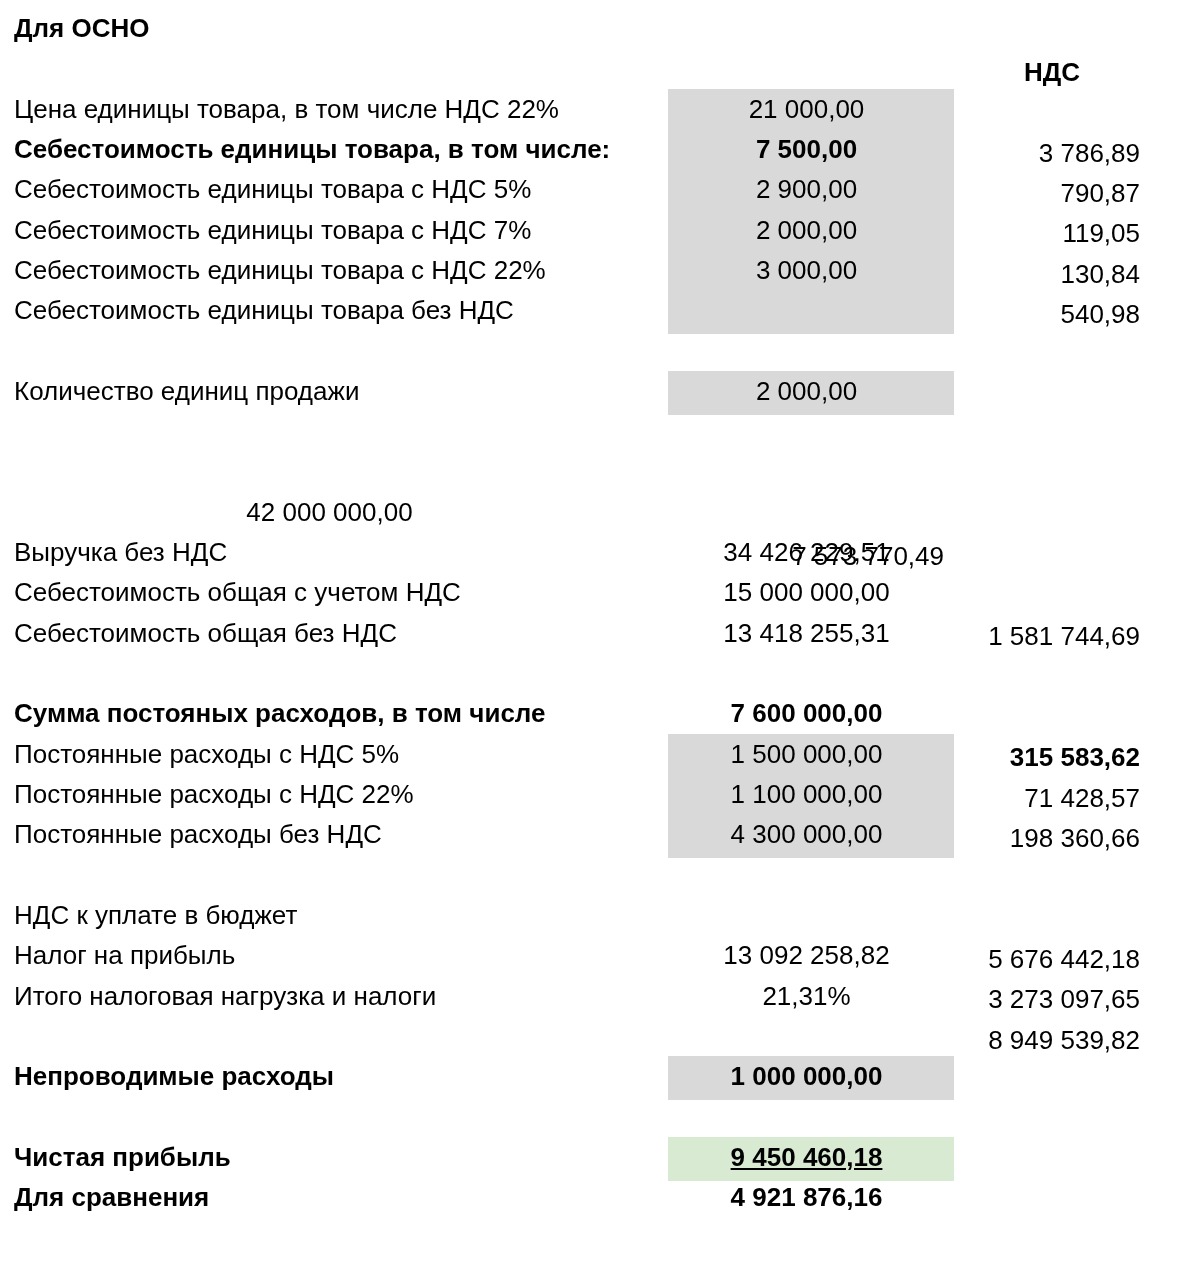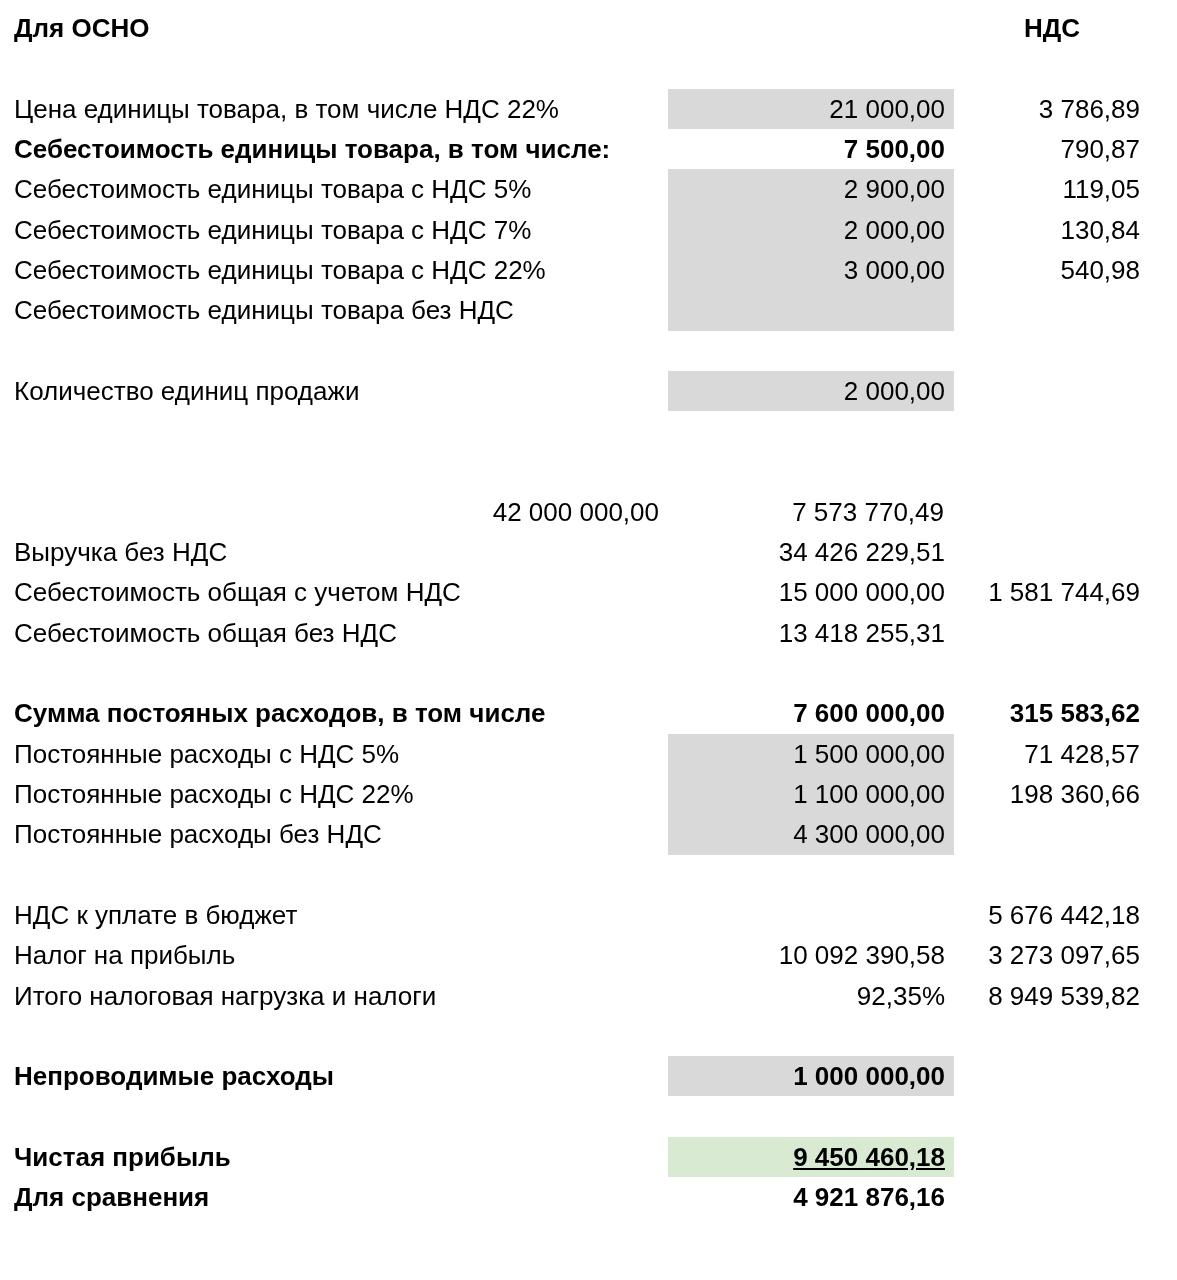--- a/index.html
+++ b/index.html
@@ -15,22 +15,22 @@
     grid-template-columns:668px 286px 196px;
     height:40.32px;
   }
   .cell{
     font-size:26px;
     line-height:40.32px;
     white-space:nowrap;
     overflow:visible;
   }
   .lbl{padding-left:14px;text-align:left;}
-  .val{text-align:right;padding-right:9px;position:relative;}
-  .vat{text-align:right;padding-right:10px;}
+  .val{text-align:center;padding-right:9px;position:relative;}
+  .vat{text-align:right;padding-right:10px;margin-top:44px;}
   .vat.center{text-align:center;padding-right:0;}
   .bold{font-weight:700;}
   .bg-gray{background:var(--cell-gray);}
   .bg-green{background:var(--cell-green);text-decoration:underline;}
 </style>
 </head>
 <body>
 
 <div id="sheet">
     <div class="row">
@@ -142,26 +142,26 @@
     <div class="cell val"></div>
     <div class="cell vat"></div>
   </div>
     <div class="row">
     <div class="cell lbl">НДС к уплате в бюджет</div>
     <div class="cell val"></div>
     <div class="cell vat">5 676 442,18</div>
   </div>
     <div class="row">
     <div class="cell lbl">Налог на прибыль</div>
-    <div class="cell val">10 092 390,58</div>
+    <div class="cell val">13 092 258,82</div>
     <div class="cell vat">3 273 097,65</div>
   </div>
     <div class="row">
     <div class="cell lbl">Итого налоговая нагрузка и налоги</div>
-    <div class="cell val">92,35%</div>
+    <div class="cell val">21,31%</div>
     <div class="cell vat">8 949 539,82</div>
   </div>
     <div class="row">
     <div class="cell lbl"></div>
     <div class="cell val"></div>
     <div class="cell vat"></div>
   </div>
     <div class="row">
     <div class="cell lbl bold">Непроводимые расходы</div>
     <div class="cell val bold bg-gray">1 000 000,00</div>

